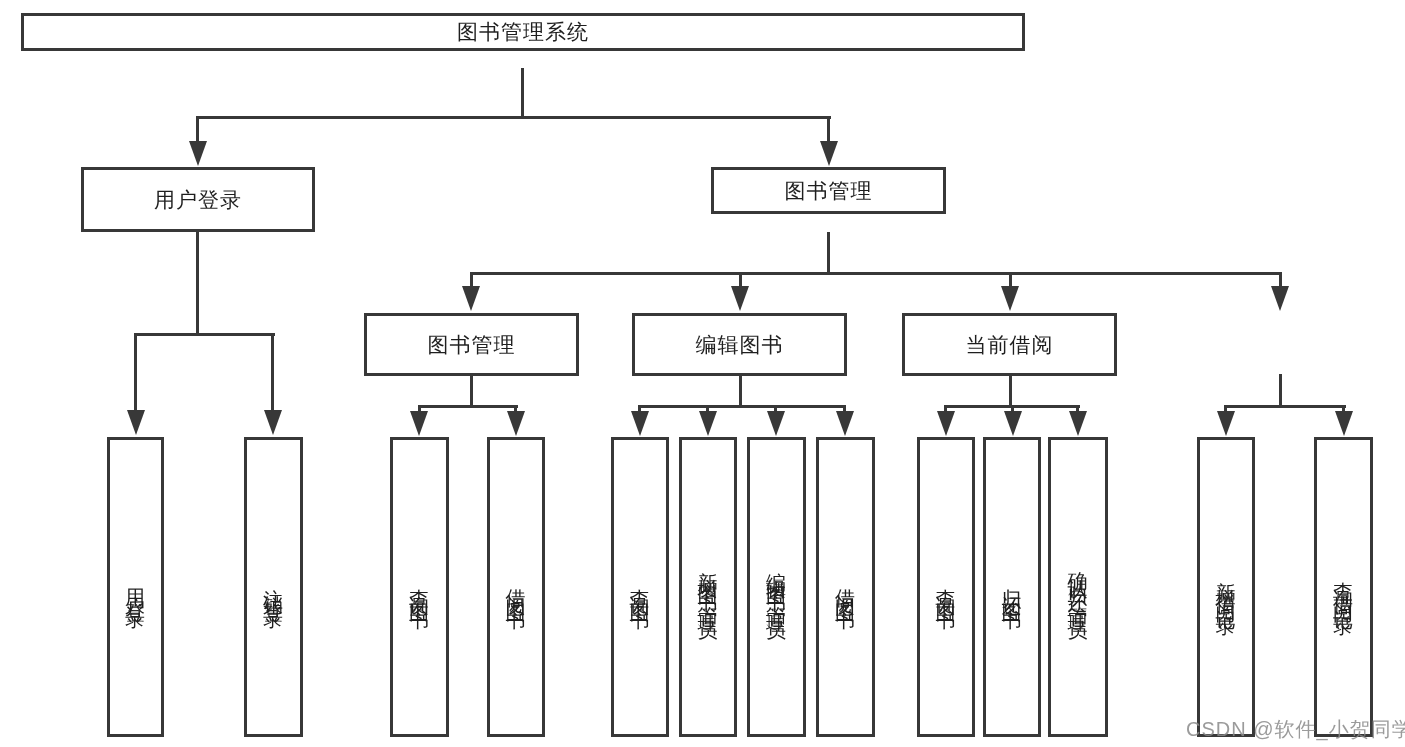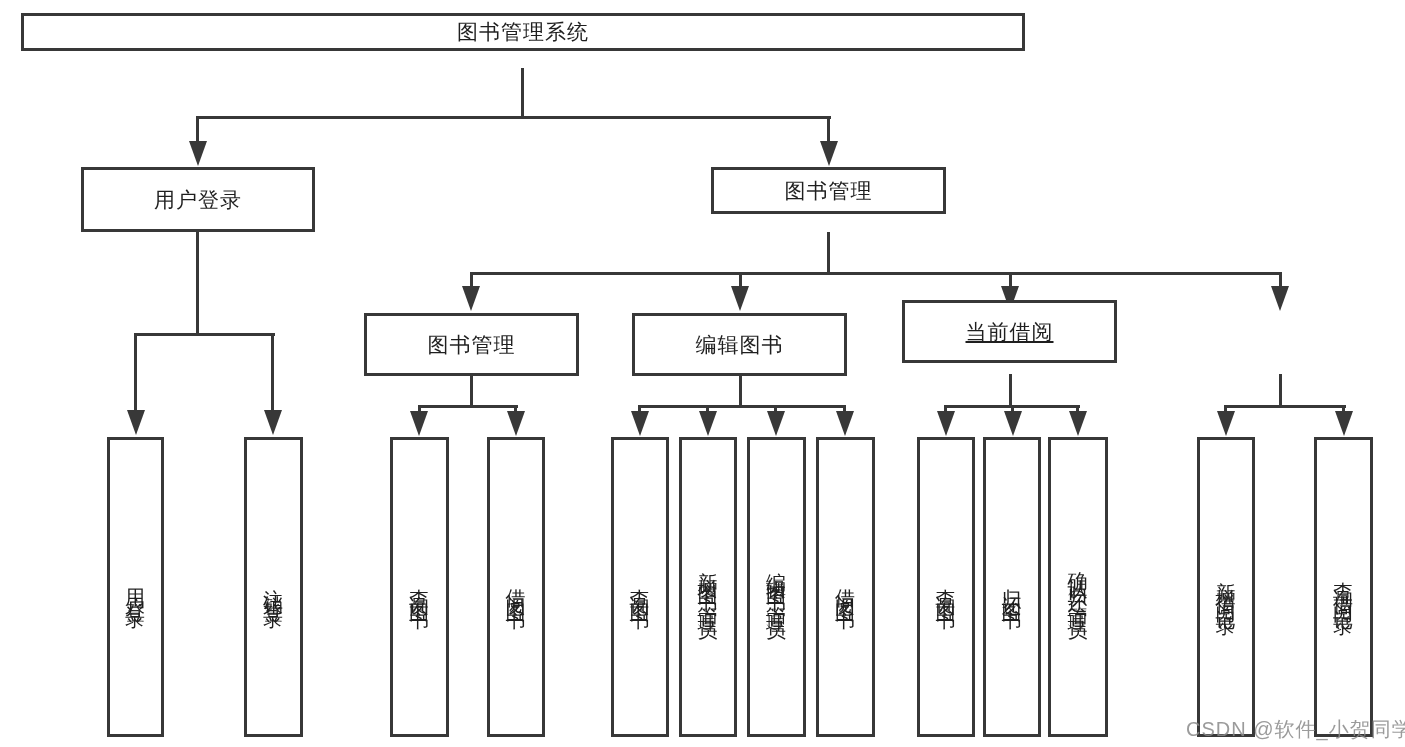--- a/index.html
+++ b/index.html
@@ -87,21 +87,21 @@
   <div class="box" style="left:711px; top:167px; width:235px; height:47px;">
     <span>图书管理</span>
   </div>
 
   <div class="box" style="left:364px; top:313px; width:215px; height:63px;">
     <span>图书管理</span>
   </div>
   <div class="box" style="left:632px; top:313px; width:215px; height:63px;">
     <span>编辑图书</span>
   </div>
-  <div class="box" style="left:902px; top:300px; width:215px; height:63px;text-decoration:underline;">
+  <div class="box" style="left:902px; top:313px; width:215px; height:63px;">
     <span>当前借阅</span>
   </div>
 
   <div class="box leaf" style="left:107px; width:57px;">
     <span class="vtext">用户登录</span>
   </div>
   <div class="box leaf" style="left:244px; width:59px;">
     <span class="vtext">注销登录</span>
   </div>
 

